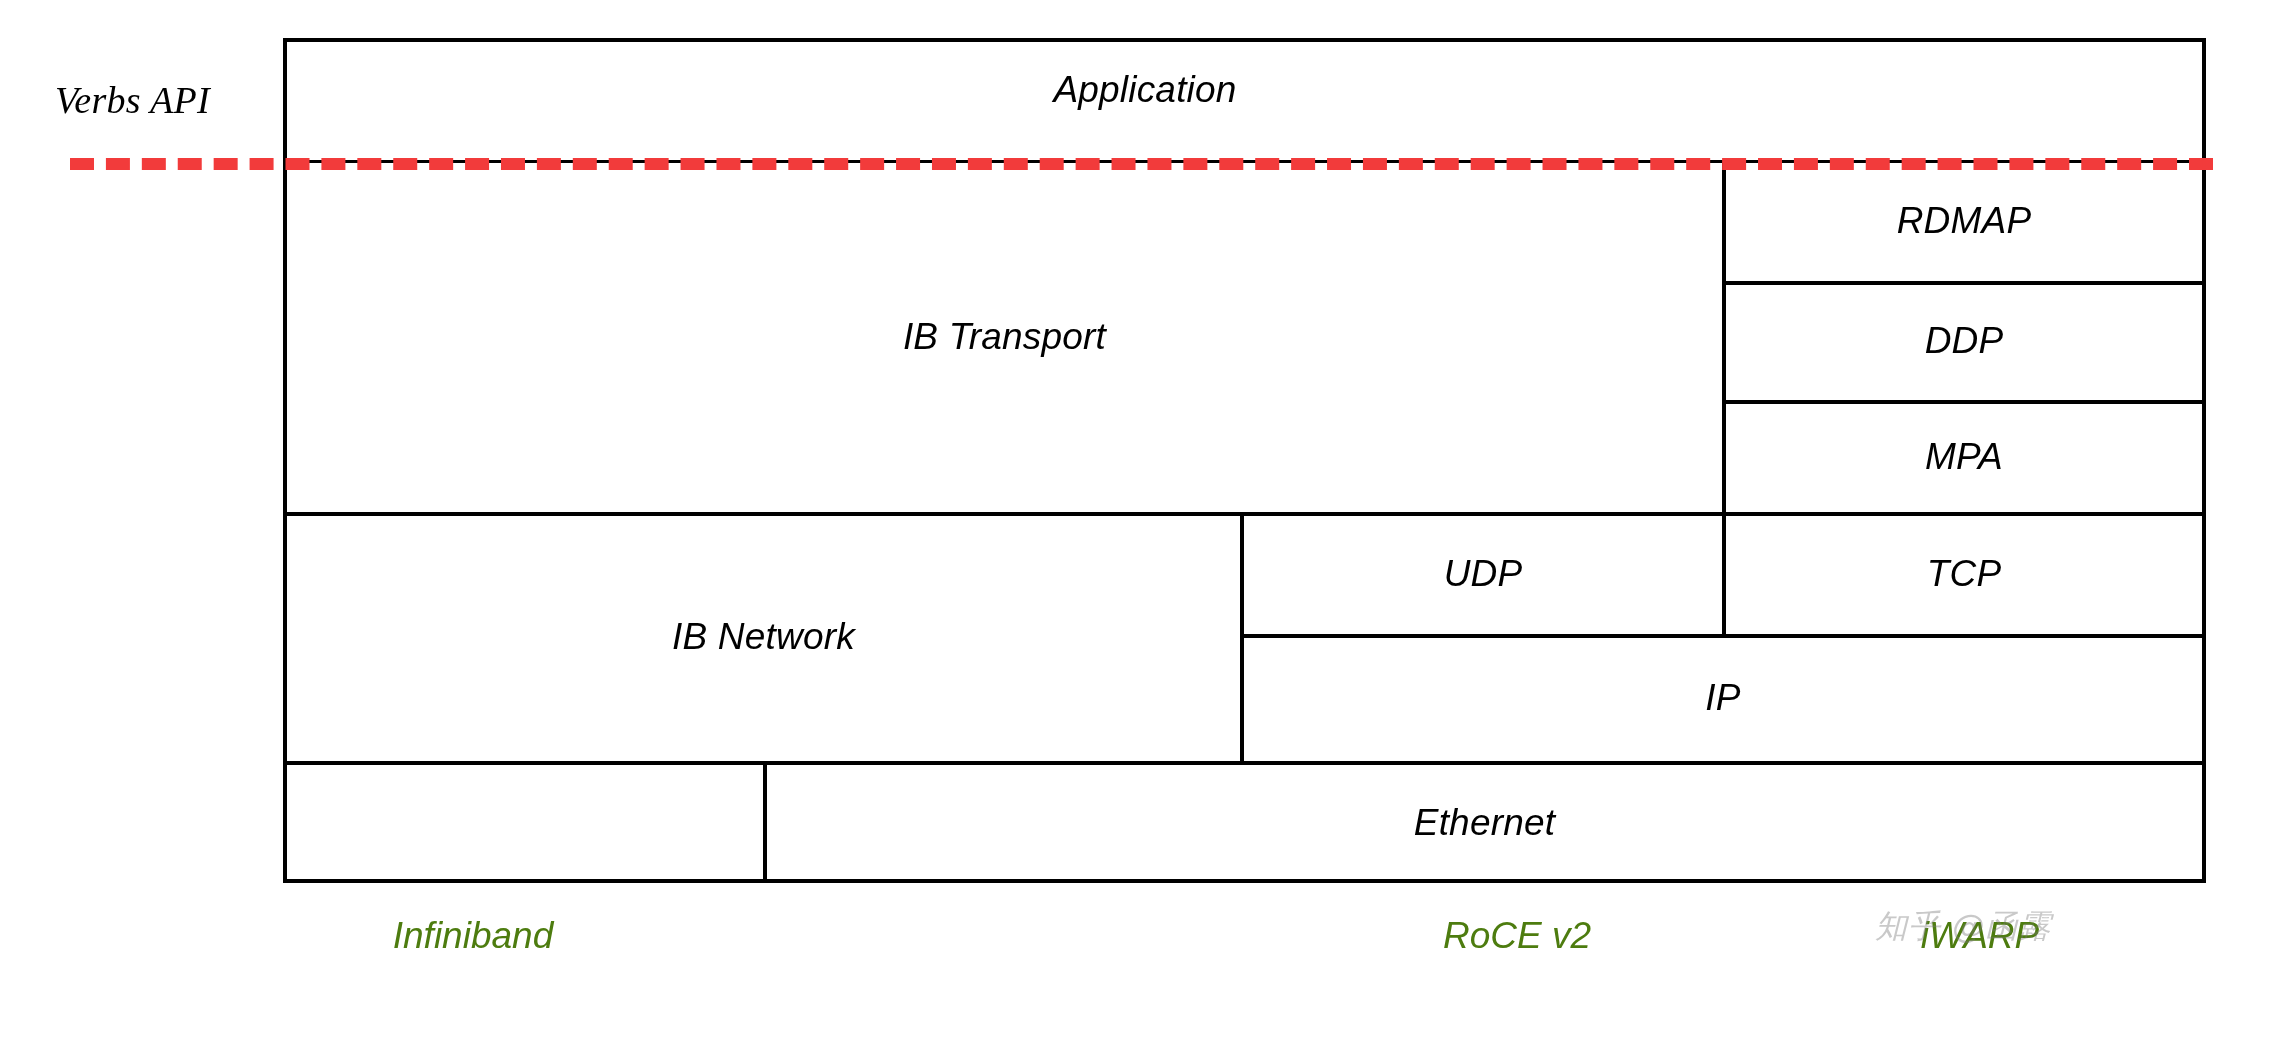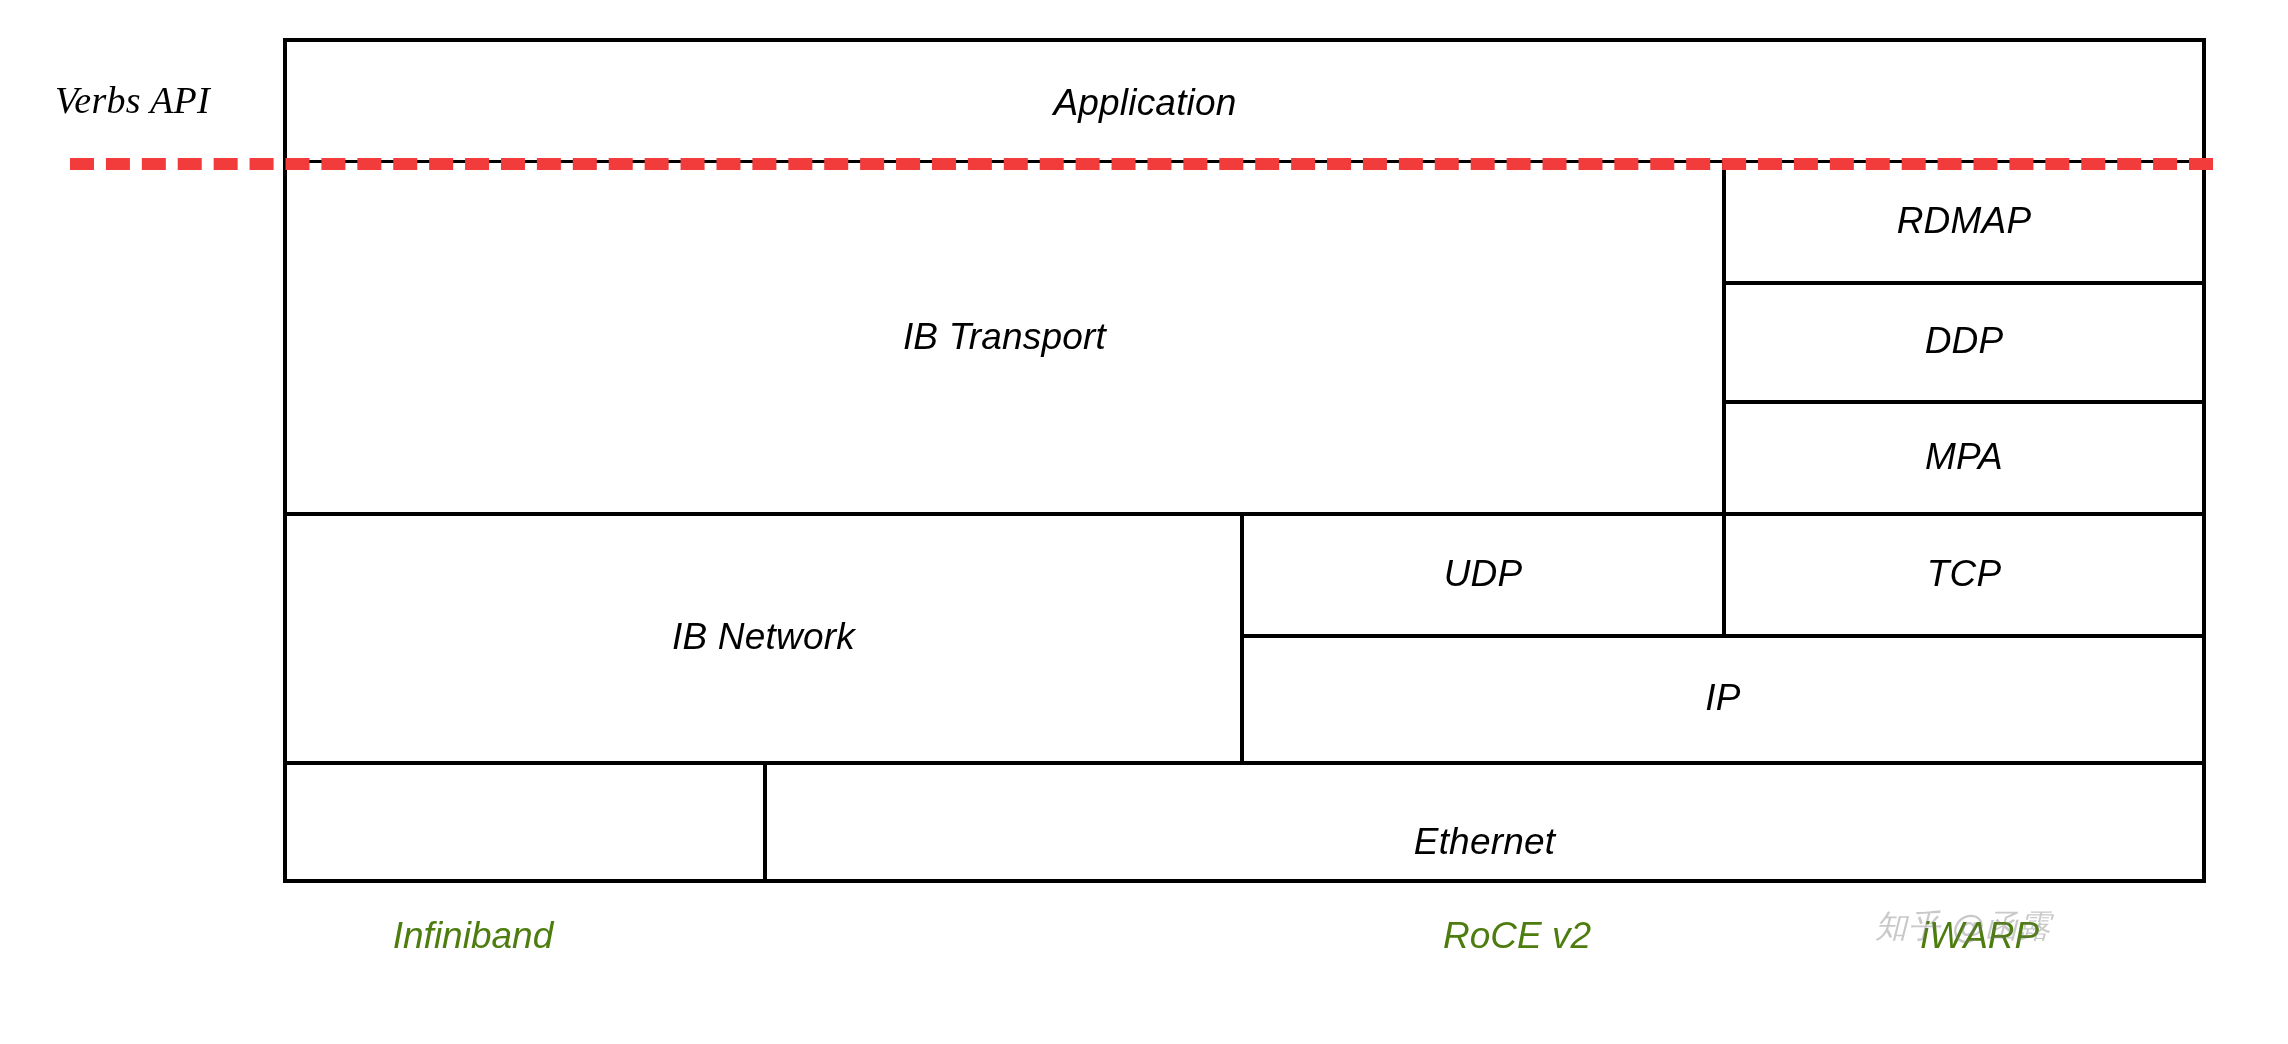--- a/index.html
+++ b/index.html
@@ -111,21 +111,21 @@
 </style>
 </head>
 <body>
 
 <div id="stage">
 
   <div id="verbs-api-label">Verbs API</div>
 
   <div id="frame"></div>
 
-  <div class="cell" style="left:287px; top:43px; width:1716px; height:118px;">
+  <div class="cell" style="left:287px; top:30px; width:1716px; height:118px;">
     <span>Application</span>
   </div>
 
   <div id="app-underline"></div>
 
   <div id="verbs-dash"></div>
 
   <div class="cell" style="left:1726px; top:160px; width:476px; height:121px;">
     <span>RDMAP</span>
   </div>
@@ -167,21 +167,21 @@
     <span>IP</span>
   </div>
 
   <div class="hline" style="left:1240px; top:634px; width:966px;"></div>
 
   <div class="vline" style="left:1240px; top:512px; height:249px;"></div>
 
   <div class="hline" style="left:283px; top:761px; width:1923px;"></div>
 
 
-  <div class="cell" style="left:767px; top:780px; width:1435px; height:122px;">
+  <div class="cell" style="left:767px; top:761px; width:1435px; height:122px;">
     <span>Ethernet</span>
   </div>
 
   <div class="vline" style="left:763px; top:761px; height:122px;"></div>
 
   <div class="foot-label" style="left:283px; width:380px;">Infiniband</div>
   <div class="foot-label" style="left:1327px; width:380px;">RoCE v2</div>
   <div class="foot-label" style="left:1790px; width:380px;">iWARP</div>
 
   <div id="watermark">知乎 @函露</div>

